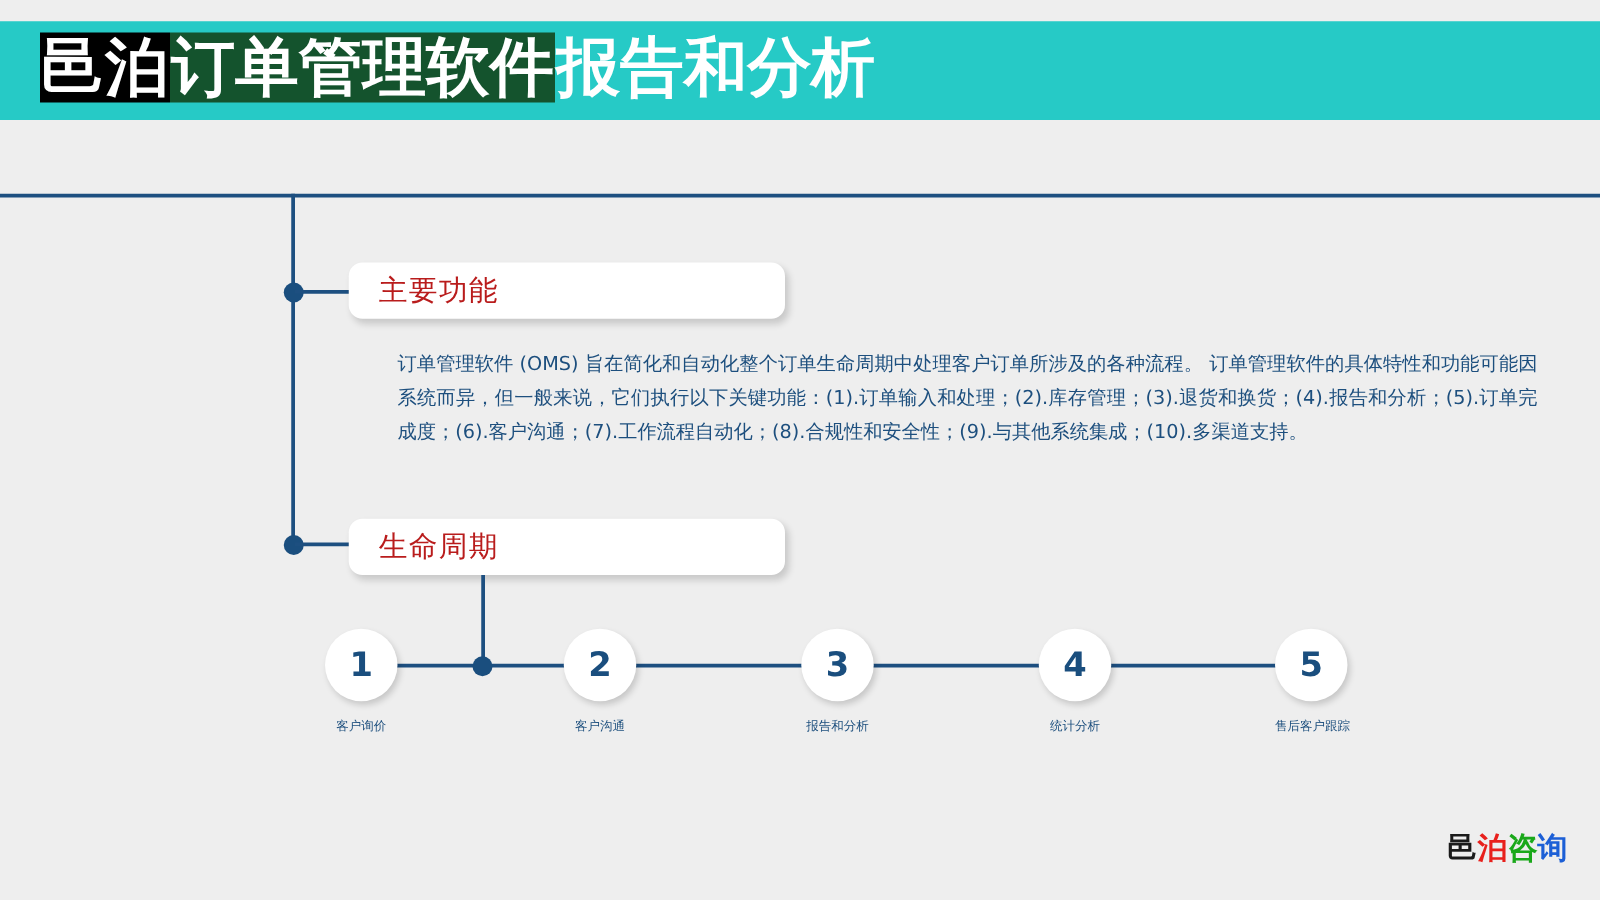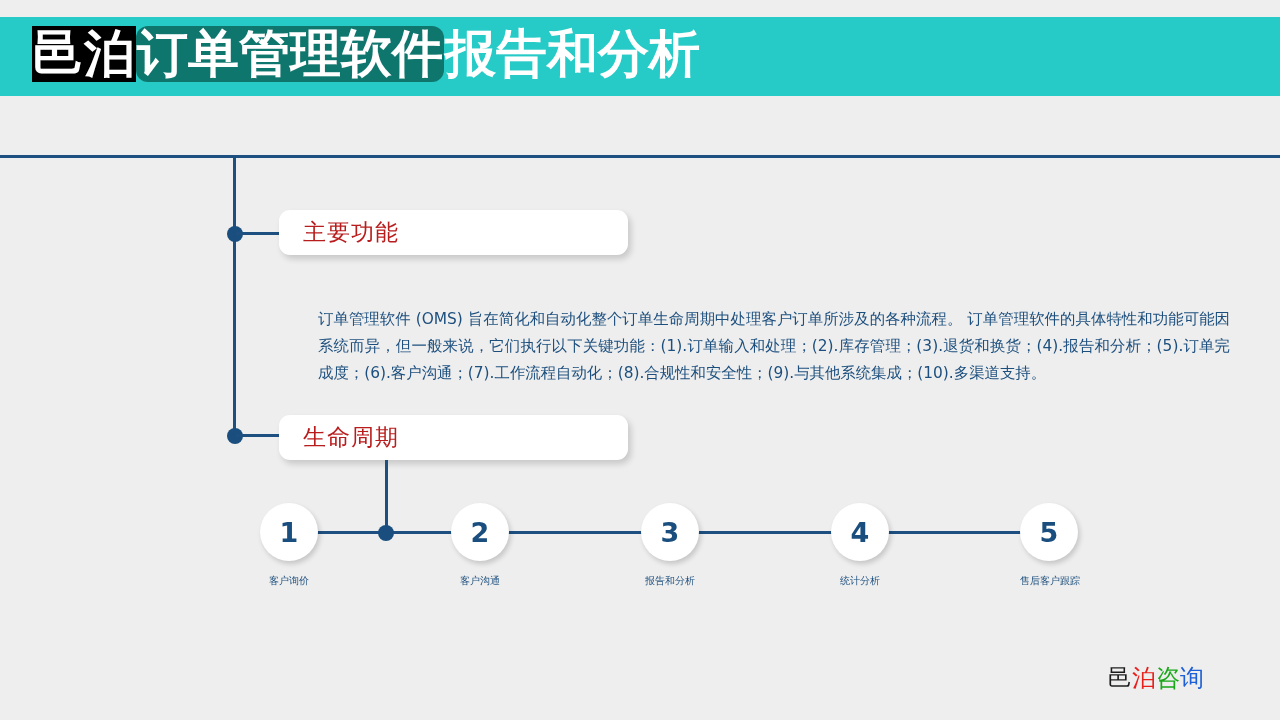--- a/index.html
+++ b/index.html
@@ -36,21 +36,21 @@
     line-height: 56px;
     white-space: nowrap;
     letter-spacing: 0px;
   }
   .header-title .seg {
     display: inline-block;
     padding: 0 1px;
     color: #ffffff;
   }
   .seg-brand { background: #000000; }
-  .seg-product { background: #0f766e; border-radius: 12px; }
+  .seg-product { background: #14532d; }
   .seg-plain { background: transparent; }
 
   
   .hrule {
     position: absolute;
     left: 0;
     top: 155px;
     width: 1280px;
     height: 3px;
     background: #1d4f80;
@@ -106,21 +106,20 @@
   .paragraph {
     position: absolute;
     left: 318px;
     top: 278px;
     width: 912px;
     font-size: 15.4px;
     line-height: 27px;
     color: #1d4f7e;
     font-family: "DejaVu Sans", "Liberation Sans", sans-serif;
     text-align: justify;
-    margin-top: 28px;
   }
 
   
   .life-stem {
     position: absolute;
     left: 385px;
     top: 460px;
     width: 3px;
     height: 72px;
     background: #1d4f80;
@@ -166,24 +165,24 @@
     margin-top: 13px;
     font-size: 10px;
     color: #1d4f7e;
     white-space: nowrap;
     font-family: "DejaVu Sans", "Liberation Sans", sans-serif;
   }
 
   
   .logo {
     position: absolute;
-    left: 1108px;
+    left: 1158px;
     top: 662px;
     font-size: 24px;
-    font-weight: normal;
+    font-weight: bold;
     letter-spacing: 0px;
     font-family: "DejaVu Sans", "Liberation Sans", sans-serif;
     white-space: nowrap;
   }
   .logo .c1 { color: #1a1a1a; }
   .logo .c2 { color: #e8201c; }
   .logo .c3 { color: #1aa81a; }
   .logo .c4 { color: #1c5fd6; }
 </style>
 </head>

